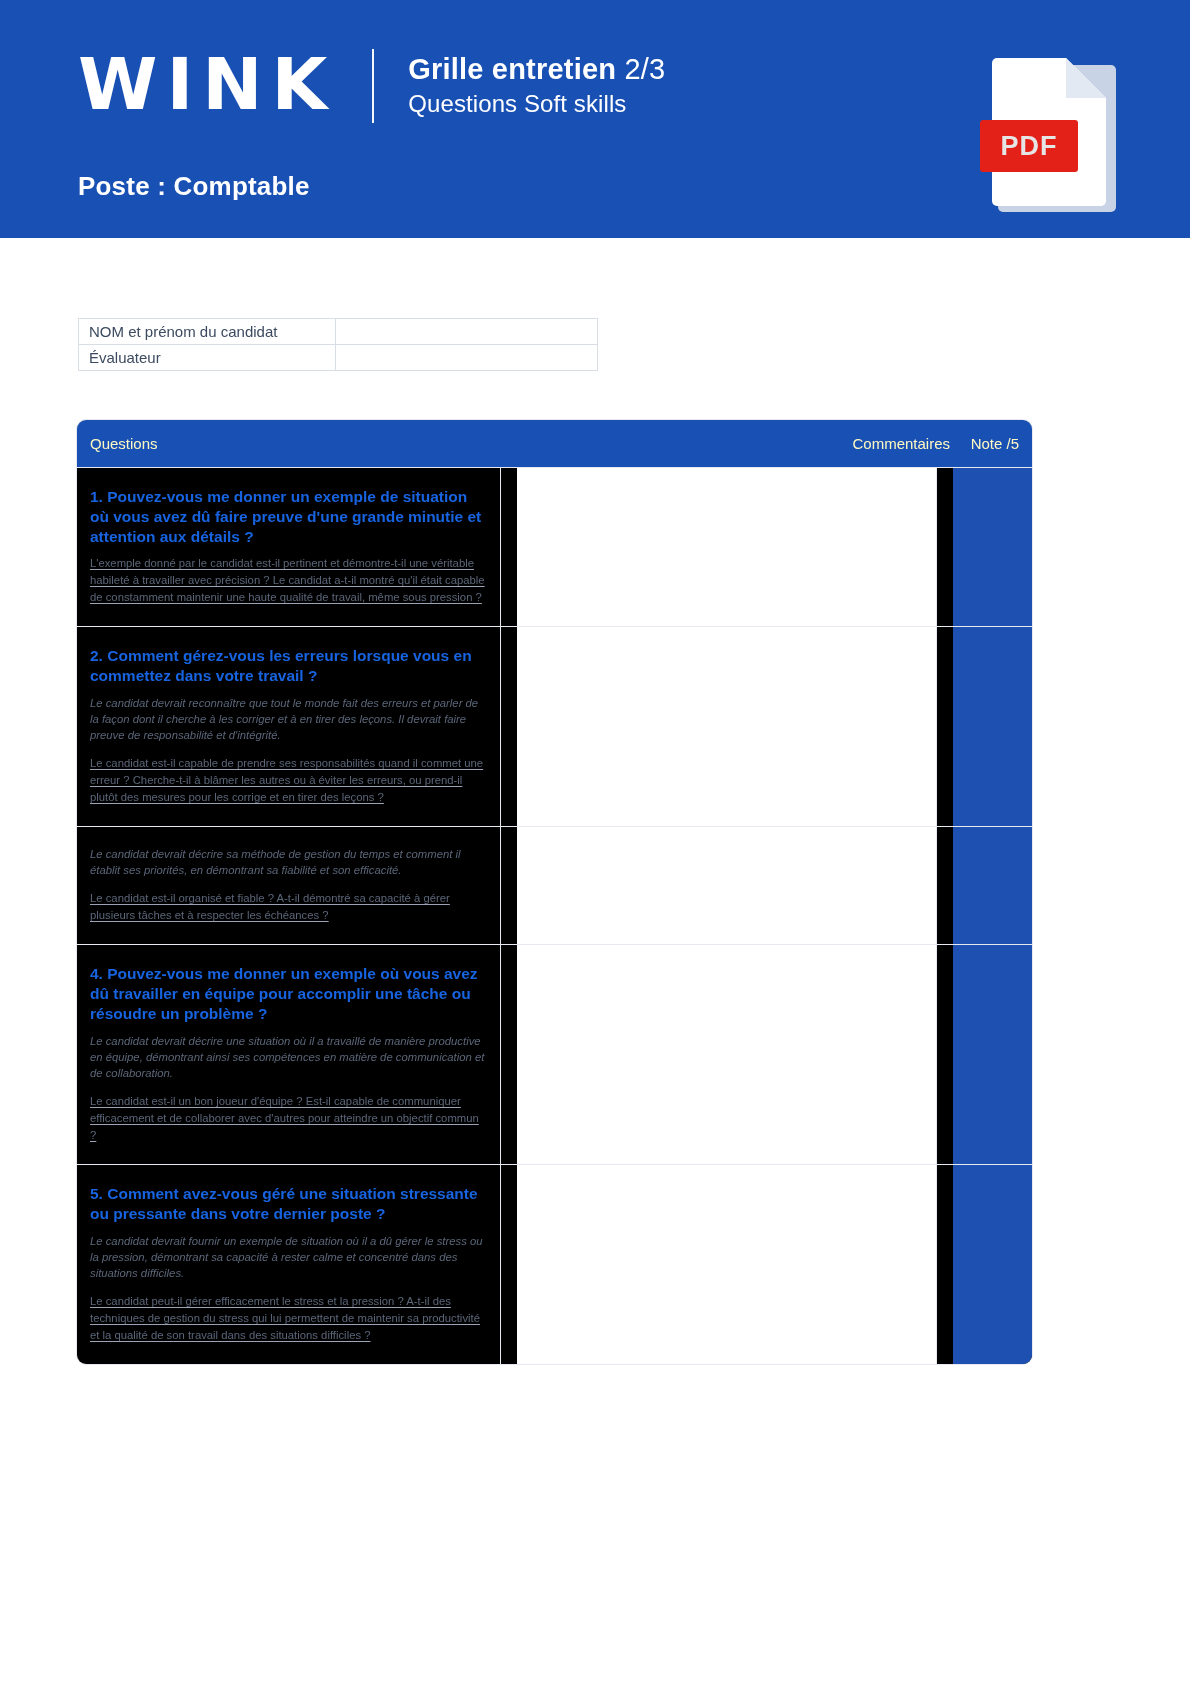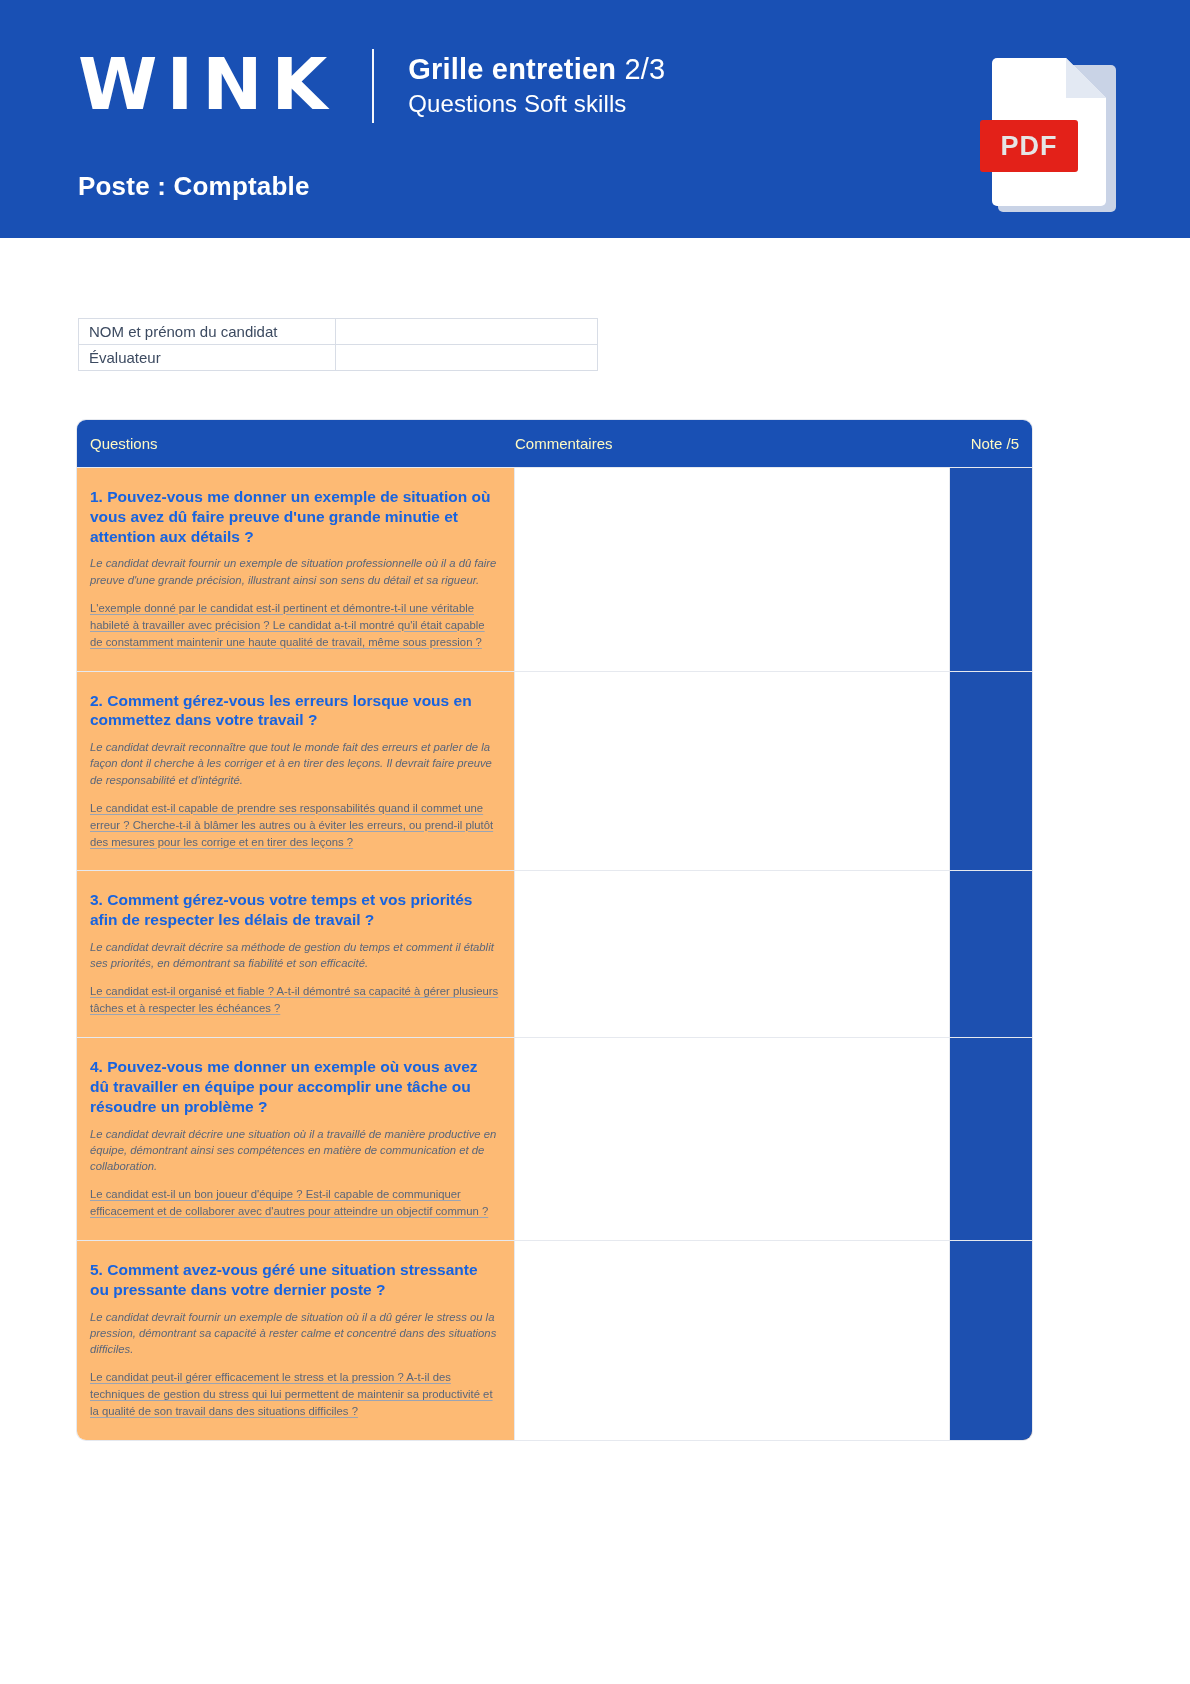--- a/index.html
+++ b/index.html
@@ -176,28 +176,29 @@
   .grid-head {
     display: flex;
     background: #1950b4;
     color: #fef9c3;
     height: 47px;
     align-items: center;
     font-size: 15px;
   }
 
   .col-q { width: 438px; padding-left: 13px; }
-  .col-c { width: 435px; text-align: left; }
+  .col-c { width: 435px; text-align: right; }
   .col-n { width: 82px; text-align: right; padding-right: 13px; }
 
   .grid-row {
     display: flex;
-    background: #fdba74;
+    background: #000000;
     border-top: 1px solid #e6e9ef;
     align-items: stretch;
+    gap: 16px;
   }
   .grid-row:first-of-type { border-top: none; }
 
   .cell-q {
     width: 438px;
     padding: 19px 14px 20px 13px;
     border-right: 1px solid #e6e9ef;
   }
 
   .cell-c {
@@ -280,40 +281,38 @@
 
     <div class="grid-head">
       <div class="col-q">Questions</div>
       <div class="col-c">Commentaires</div>
       <div class="col-n">Note /5</div>
     </div>
 
     <div class="grid-row">
       <div class="cell-q">
         <div class="q-title">1. Pouvez-vous me donner un exemple de situation où vous avez dû faire preuve d'une grande minutie et attention aux détails ?</div>
-        <div class="q-expect">Le candidat devrait fournir un exemple de situation professionnelle où il a dû faire preuve d'une grande précision, illustrant ainsi son sens du détail et sa rigueur.</div>
         <div class="q-criteria">L'exemple donné par le candidat est-il pertinent et démontre-t-il une véritable habileté à travailler avec précision ? Le candidat a-t-il montré qu'il était capable de constamment maintenir une haute qualité de travail, même sous pression ?</div>
       </div>
       <div class="cell-c"></div>
       <div class="cell-n"></div>
     </div>
 
     <div class="grid-row">
       <div class="cell-q">
         <div class="q-title">2. Comment gérez-vous les erreurs lorsque vous en commettez dans votre travail ?</div>
         <div class="q-expect">Le candidat devrait reconnaître que tout le monde fait des erreurs et parler de la façon dont il cherche à les corriger et à en tirer des leçons. Il devrait faire preuve de responsabilité et d'intégrité.</div>
         <div class="q-criteria">Le candidat est-il capable de prendre ses responsabilités quand il commet une erreur ? Cherche-t-il à blâmer les autres ou à éviter les erreurs, ou prend-il plutôt des mesures pour les corrige et en tirer des leçons ?</div>
       </div>
       <div class="cell-c"></div>
       <div class="cell-n"></div>
     </div>
 
     <div class="grid-row">
       <div class="cell-q">
-        <div class="q-title">3. Comment gérez-vous votre temps et vos priorités afin de respecter les délais de travail ?</div>
         <div class="q-expect">Le candidat devrait décrire sa méthode de gestion du temps et comment il établit ses priorités, en démontrant sa fiabilité et son efficacité.</div>
         <div class="q-criteria">Le candidat est-il organisé et fiable ? A-t-il démontré sa capacité à gérer plusieurs tâches et à respecter les échéances ?</div>
       </div>
       <div class="cell-c"></div>
       <div class="cell-n"></div>
     </div>
 
     <div class="grid-row">
       <div class="cell-q">
         <div class="q-title">4. Pouvez-vous me donner un exemple où vous avez dû travailler en équipe pour accomplir une tâche ou résoudre un problème ?</div>

